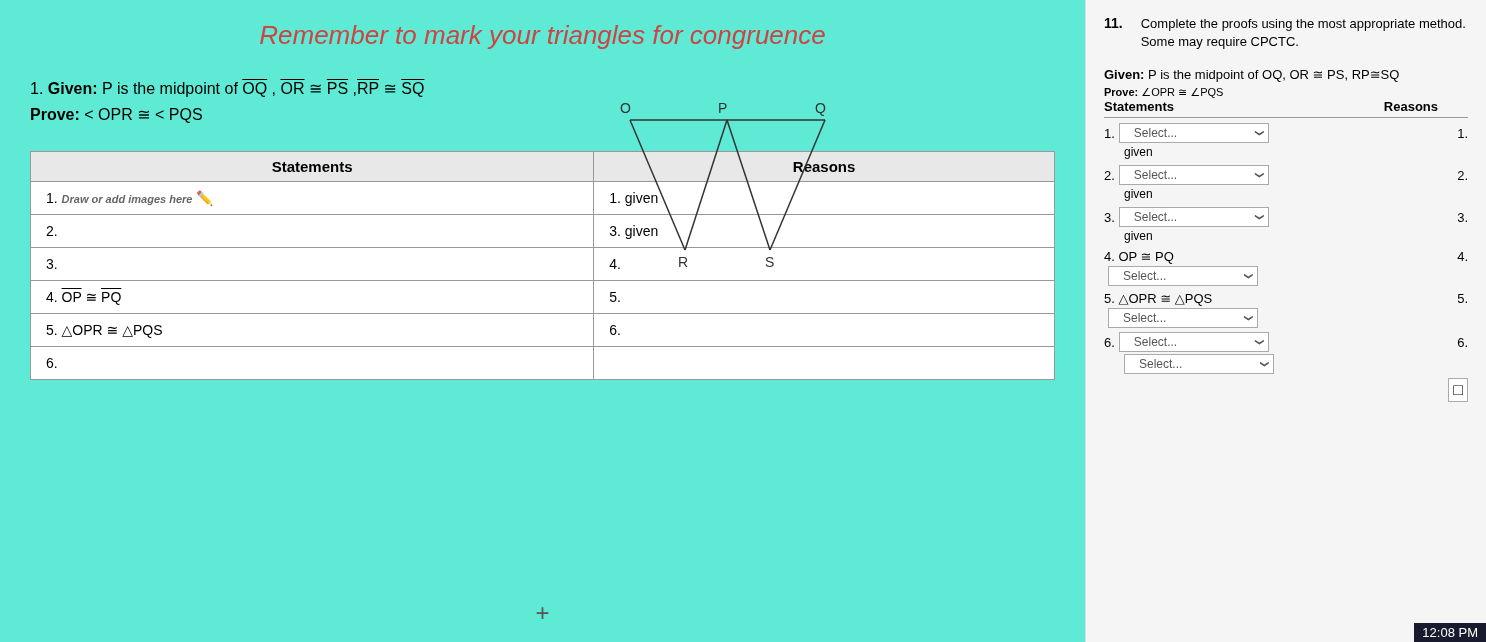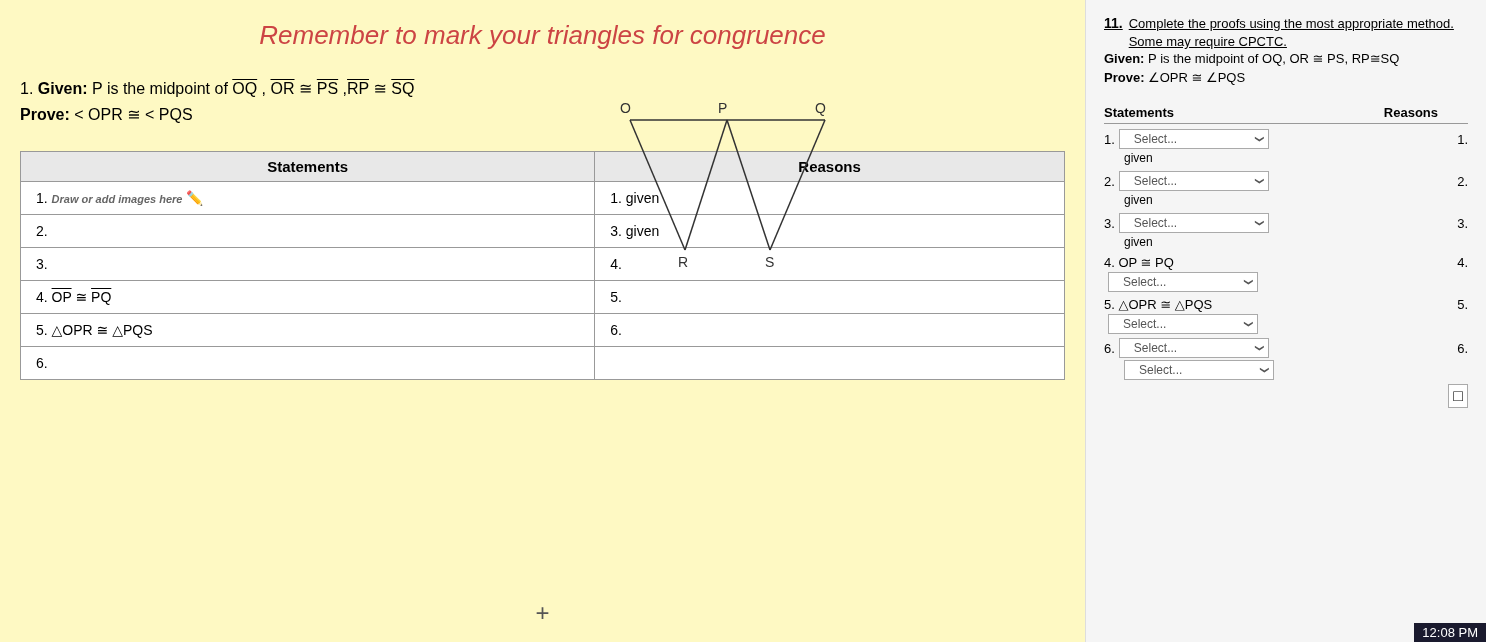--- a/index.html
+++ b/index.html
@@ -9,22 +9,22 @@
       background: #f0f0f0;
       font-family: Arial, sans-serif;
       font-size: 14px;
       overflow: hidden;
       display: flex;
     }
 
     
     .left-panel {
       width: 1085px;
-      background: #fef9c3;
-      padding: 20px 20px;
+      background: #5eead4;
+      padding: 20px 30px;
       position: relative;
     }
 
     .title {
       text-align: center;
       color: #d44;
       font-size: 26px;
       font-style: italic;
       font-weight: 400;
       margin-bottom: 25px;
@@ -235,30 +235,30 @@
           <td></td>
         </tr>
       </tbody>
     </table>
   </div>
 
   <div class="plus-icon">+</div>
 </div>
 
 <div class="right-panel">
-  <div style="display:flex; gap:6px; margin-bottom:0;text-decoration:underline;">
+  <div style="display:flex; gap:18px; margin-bottom:16px;">
     <span style="font-weight:bold;font-size:14px;">11.</span>
     <span style="font-size:13px; line-height:1.4;">Complete the proofs using the most appropriate method. Some may require CPCTC.</span>
   </div>
 
   <div style="font-size:13px; margin-bottom:4px;">
     <strong>Given:</strong>
     <span> P is the midpoint of OQ, OR ≅ PS, RP≅SQ</span>
   </div>
-  <div style="font-size:13px; margin-bottom:20px;">
+  <div style="font-size:11px; margin-bottom:0;">
     <strong>Prove:</strong>
     <span> ∠OPR ≅ ∠PQS</span>
   </div>
 
   <div class="headers-row">
     <span class="stmt-label">Statements</span>
     <span class="rsn-label">Reasons</span>
   </div>
 
   <div style="display:flex; align-items:center; justify-content:space-between; margin-bottom:2px;">

